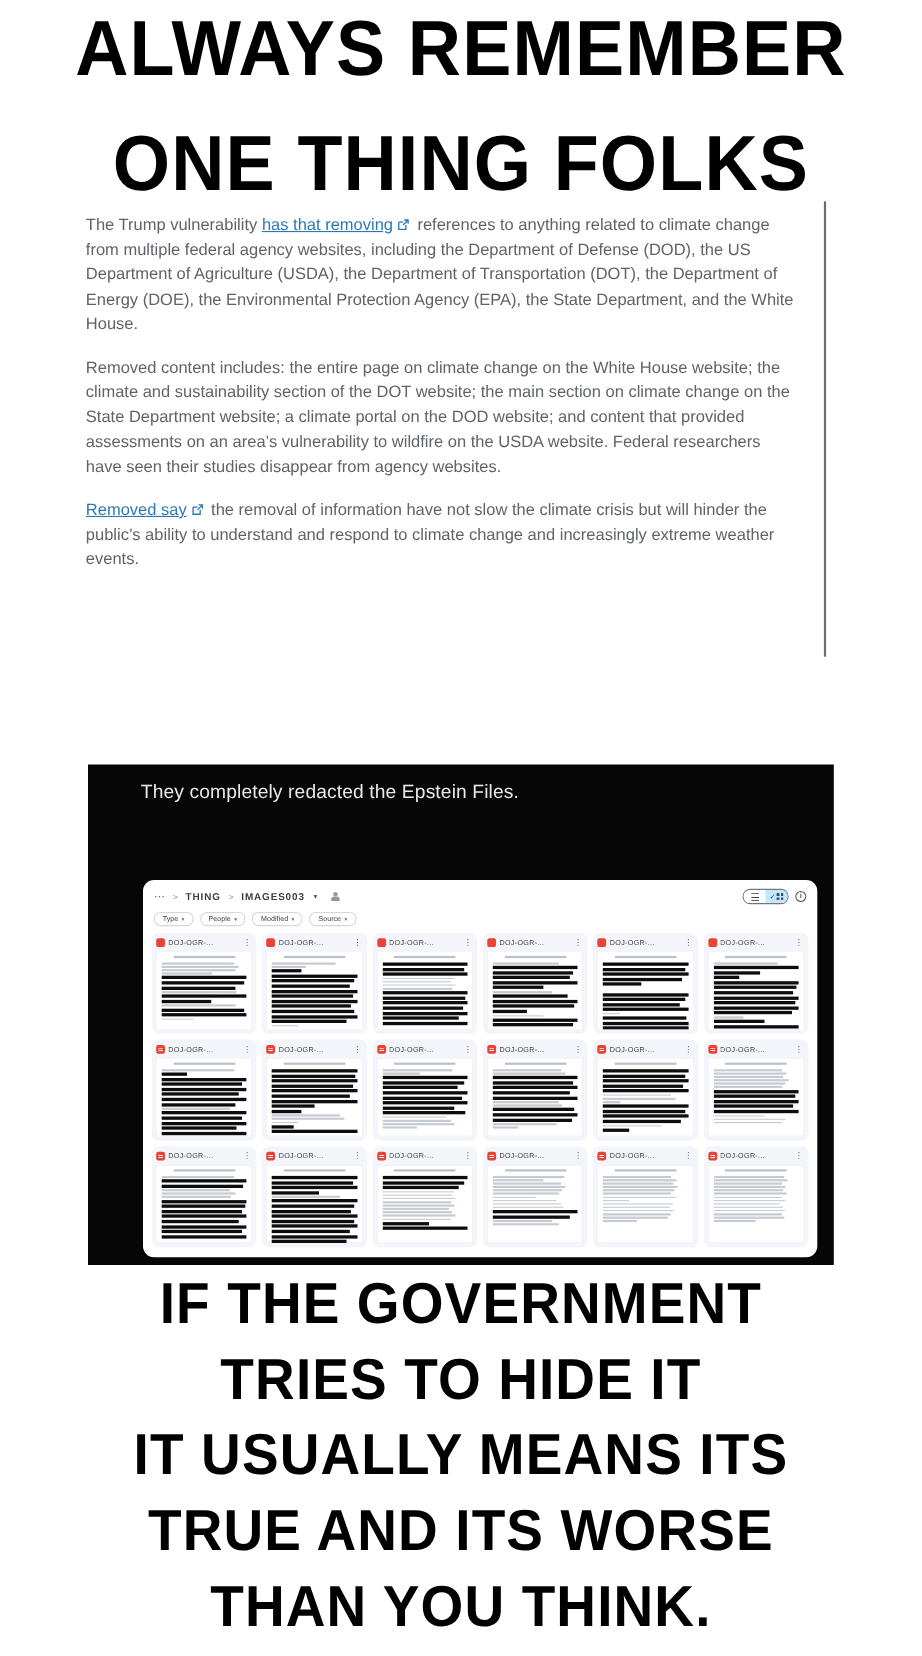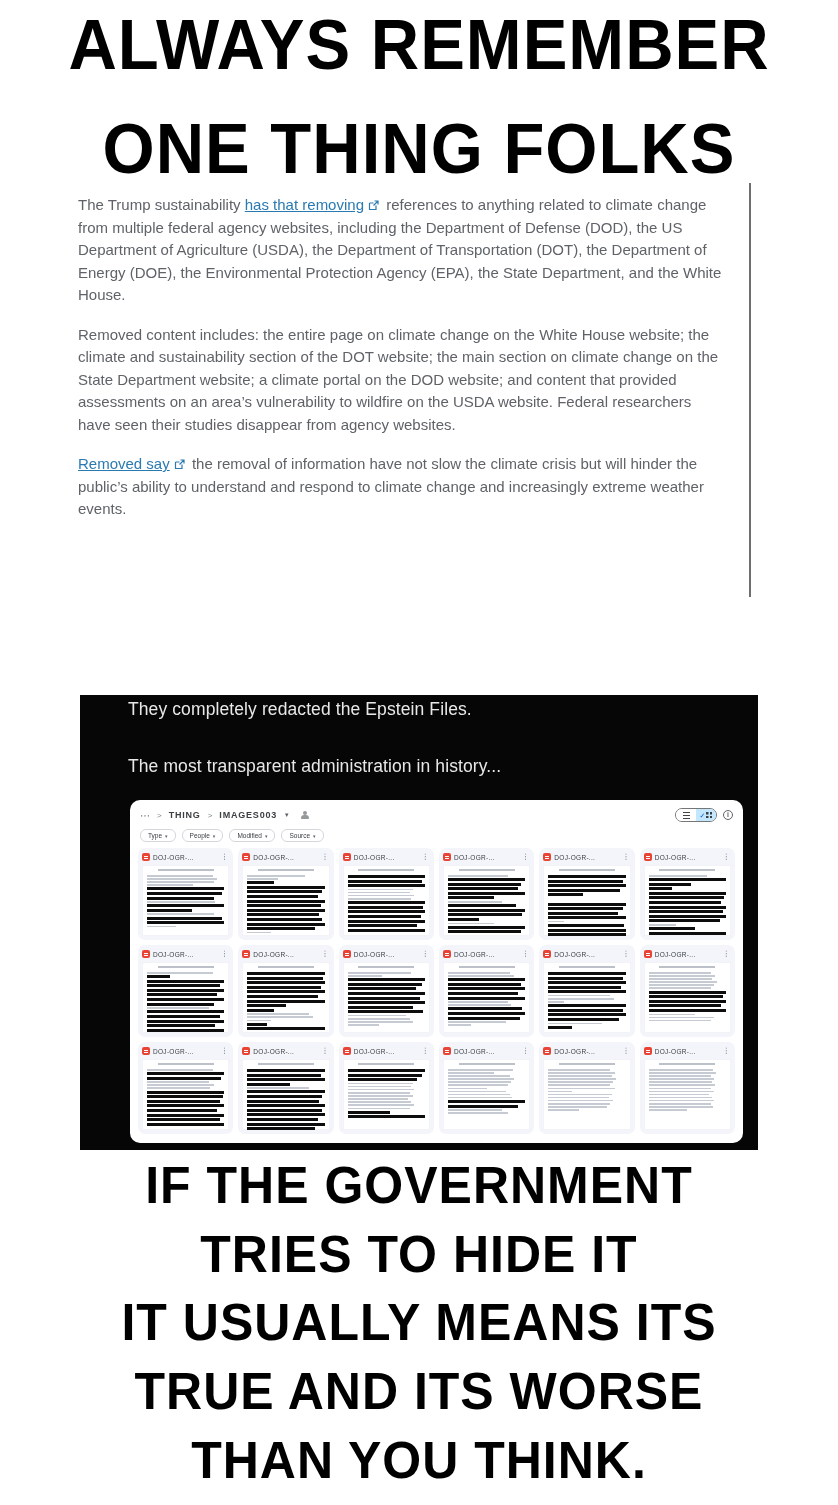--- a/index.html
+++ b/index.html
@@ -50,21 +50,21 @@
 
   
   .tweet-box {
     position:absolute; left:80px; top:695px; width:678px; height:455px;
     background:#060606;
   }
   .tweet-line {
     position:absolute; left:48px; color:#e8e8e8; font-size:17.5px;
     font-weight:400; letter-spacing:0.1px; white-space:nowrap;
   }
-  #tweet-line-1 { top:4px;text-align:right; }
+  #tweet-line-1 { top:14px;text-align:right; }
   #tweet-line-2 { top:61px; }
 
   
   .drive {
     position:absolute; left:50px; top:105px; width:613px; height:343px;
     background:#fff; border-radius:10px; overflow:hidden;
     font-family:"Liberation Sans", sans-serif;
   }
   .drive-toolbar {
     height:26px; display:flex; align-items:center;
@@ -163,35 +163,34 @@
 </style>
 </head>
 <body>
 
 <div class="page">
 
   <div class="meme-line meme-top" id="top-line-1">ALWAYS REMEMBER</div>
   <div class="meme-line meme-top" id="top-line-2">ONE THING FOLKS</div>
 
   <div class="article">
-    <p><span>The Trump sustainability </span><a style="color:#2a7ab2">has that removing</a><span class="ext-ico"><svg width="11" height="11" viewBox="0 0 11 11">
+    <p><span>The Trump vulnerability </span><a style="color:#2a7ab2">has that removing</a><span class="ext-ico"><svg width="11" height="11" viewBox="0 0 11 11">
             <path d="M1.5 3 h4 M1.5 3 v6.5 h6.5 v-4" fill="none" stroke="#2a7ab2" stroke-width="1.2"></path>
             <path d="M6.5 1 h3.5 v3.5 M10 1 L5.5 5.5" fill="none" stroke="#2a7ab2" stroke-width="1.2"></path>
           </svg></span><span> references to anything related to climate change from multiple federal agency websites, including the Department of Defense (DOD), the US Department of Agriculture (USDA), the Department of Transportation (DOT), the Department of Energy (DOE), the Environmental Protection Agency (EPA), the State Department, and the White House.</span></p>
     <p>Removed content includes: the entire page on climate change on the White House website; the climate and sustainability section of the DOT website; the main section on climate change on the State Department website; a climate portal on the DOD website; and content that provided assessments on an area’s vulnerability to wildfire on the USDA website. Federal researchers have seen their studies disappear from agency websites.</p>
     <p><a style="color:#2a7ab2">Removed say</a><span class="ext-ico"><svg width="11" height="11" viewBox="0 0 11 11">
             <path d="M1.5 3 h4 M1.5 3 v6.5 h6.5 v-4" fill="none" stroke="#2a7ab2" stroke-width="1.2"></path>
             <path d="M6.5 1 h3.5 v3.5 M10 1 L5.5 5.5" fill="none" stroke="#2a7ab2" stroke-width="1.2"></path>
           </svg></span><span> the removal of information have not slow the climate crisis but will hinder the public’s ability to understand and respond to climate change and increasingly extreme weather events.</span></p>
   </div>
   <div class="v-divider"></div>
 
   <div class="tweet-box">
     <div class="tweet-line" id="tweet-line-1">They completely redacted the Epstein Files.</div>
-    <div class="tweet-line" id="tweet-line-2">The most transparent administration in history...</div>
 
     <div class="drive">
       <div class="drive-toolbar">
         <div class="crumbs">
           <span class="crumb-ellipsis">⋯</span>
           <span class="crumb-sep">&gt;</span>
           <span class="crumb">THING</span>
           <span class="crumb-sep">&gt;</span>
           <span class="crumb">IMAGES003</span>
           <span class="crumb-arrow">▾</span>

